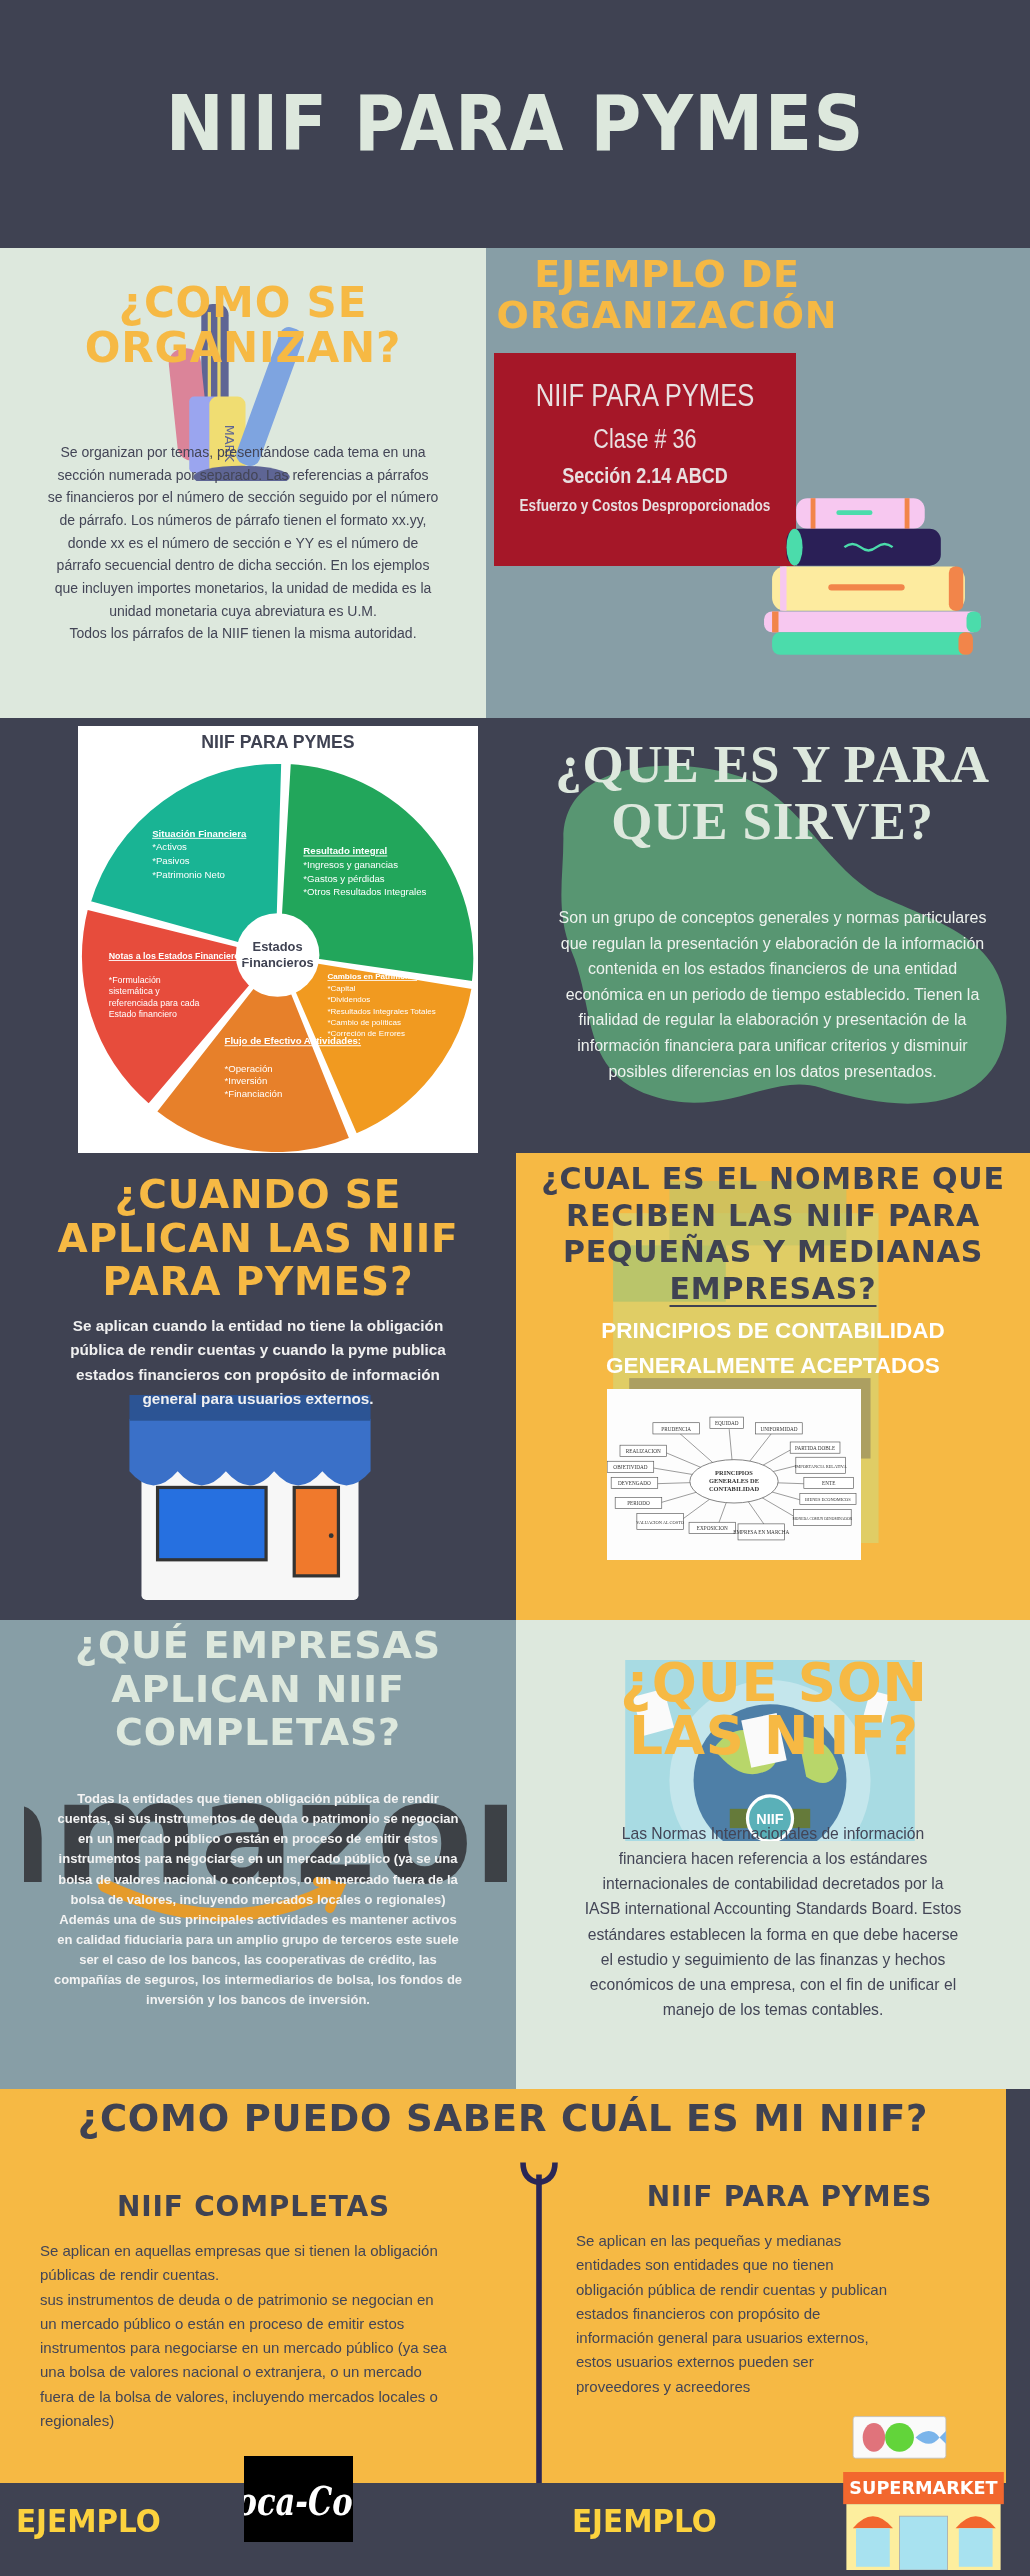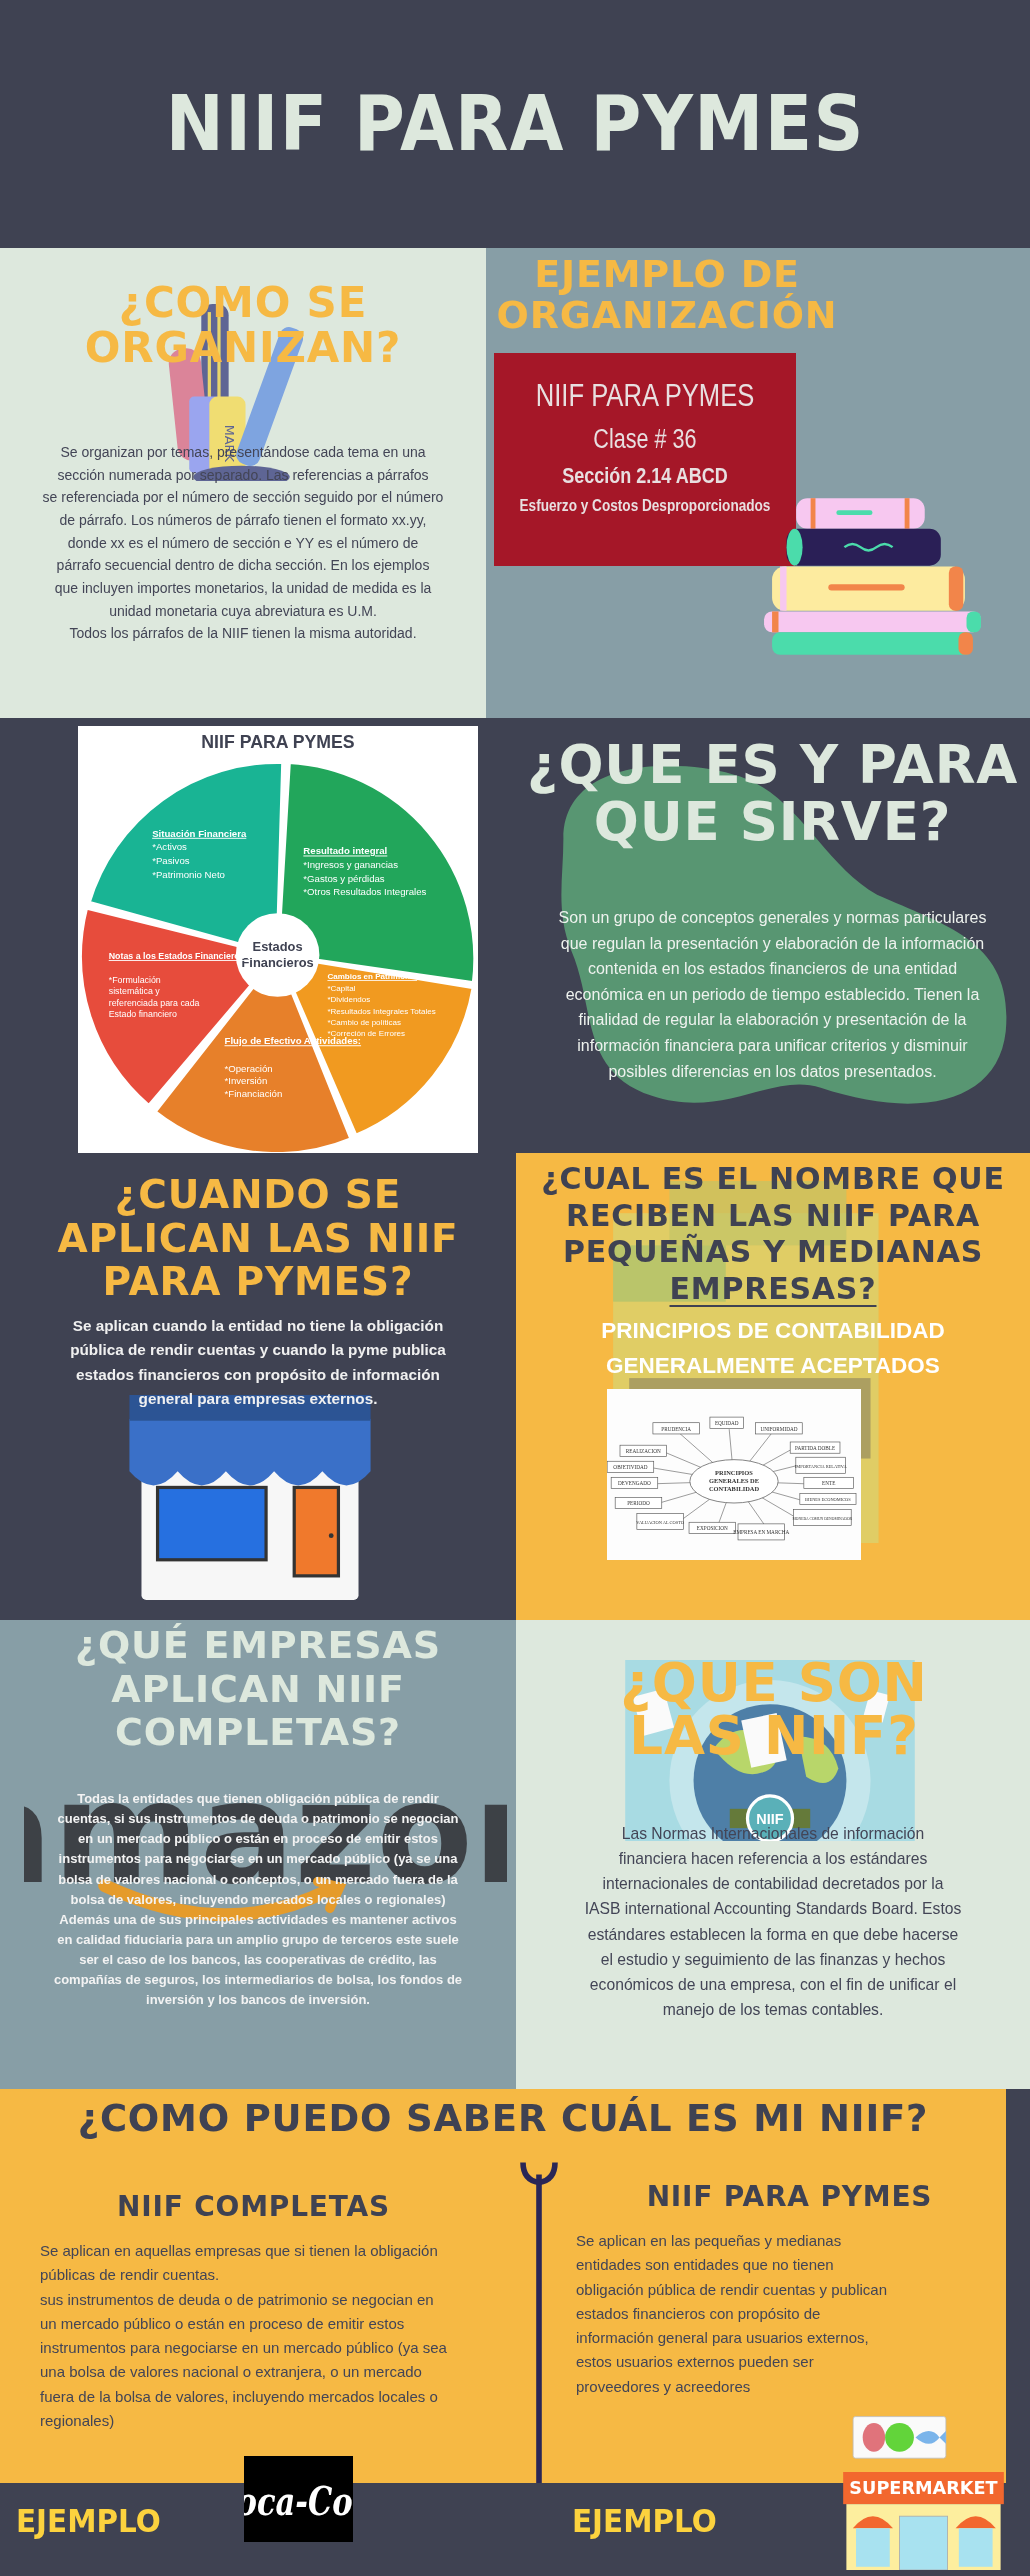--- a/index.html
+++ b/index.html
@@ -28,21 +28,21 @@
   #example-org .redcard .l3 { font-size:22.5px; margin-top:8px; transform:scaleX(0.8); font-weight:700; }
   #example-org .redcard .l4 { font-size:16px; margin-top:8px; transform:scaleX(0.85); font-weight:700; }
   #example-org .books { position:absolute; left:270px; top:246px; width:229px; height:161px; }
 
   
   #row2 { left:0; top:718px; width:1030px; height:435px; background:#3f4252; }
   #diagram-card { position:absolute; left:78px; top:8px; width:400px; height:427px; background:#ffffff; }
   #diagram-card .ctitle { position:absolute; left:0; right:0; top:6.4px; text-align:center; font-weight:700; color:#3f4252; font-size:17.7px; font-family:"Liberation Sans",sans-serif; }
   #diagram-card svg.wheel { position:absolute; left:0; top:32px; }
   #what-is .blob { position:absolute; left:531px; top:24px; width:483px; height:378px; }
-  #what-is h2 { position:absolute; left:523px; width:499px; top:17.7px; color:#dde8dd; font-size:53px; }
+  #what-is h2 { position:absolute; left:523px; width:499px; top:17.7px; color:#dde8dd; font-size:53px;font-family:Liberation Serif, serif; }
   #what-is p { position:absolute; left:535px; width:475px; top:187px; color:#eef2ee; font-size:16px; line-height:1.6; }
 
   
   #when { left:0; top:1153px; width:516px; height:468px; background:#3f4252; }
   #when h2 { position:absolute; left:32px; right:32px; top:20px; color:#f6b944; font-size:39px; line-height:1.12; }
   #when p { position:absolute; left:48px; right:48px; top:161px; color:#f0f0f0; font-size:15.3px; font-weight:700; line-height:1.6; }
   #when .store { position:absolute; left:129px; top:242px; width:242px; height:209px; }
 
   #name { left:516px; top:1153px; width:514px; height:468px; background:#f6b944; }
   #name .ghost { position:absolute; left:97px; top:28px; width:322px; height:362px; }
@@ -97,21 +97,21 @@
       <rect x="30" y="125" width="38" height="95" rx="6" fill="#9aa5ef"></rect>
       <rect x="55" y="125" width="45" height="105" rx="10" fill="#f0dd72"></rect>
       <rect x="115" y="35" width="30" height="180" rx="12" fill="#7ea4e0" transform="rotate(20 130 125)"></rect>
       <ellipse cx="95" cy="225" rx="60" ry="14" fill="#5e6594"></ellipse>
       <text x="74" y="160" font-size="16" fill="#5e6594" font-family="DejaVu Sans, sans-serif" transform="rotate(90 74 160)">MARK</text>
     </svg>
     <h2 class="h-display">¿COMO SE ORGANIZAN?</h2>
     <p class="body-text">
       <span>Se organizan por temas, presentándose cada tema en una</span><br>
       <span>sección numerada por separado. Las referencias a párrafos</span><br>
-      <span>se referenciada por el número de sección seguido por el número</span><br>
+      <span>se financieros por el número de sección seguido por el número</span><br>
       <span>de párrafo. Los números de párrafo tienen el formato xx.yy,</span><br>
       <span>donde xx es el número de sección e YY es el número de</span><br>
       <span>párrafo secuencial dentro de dicha sección. En los ejemplos</span><br>
       <span>que incluyen importes monetarios, la unidad de medida es la</span><br>
       <span>unidad monetaria cuya abreviatura es U.M.</span><br>
       <span>Todos los párrafos de la NIIF tienen la misma autoridad.</span>
     </p>
   </section>
 
   <section class="sec" id="example-org">
@@ -221,21 +221,21 @@
       <path d="M0,30 L300,30 L300,95 q-30,35 -60,0 q-30,35 -60,0 q-30,35 -60,0 q-30,35 -60,0 q-30,35 -60,0 Z" fill="#3a70c8"></path>
       <rect x="0" y="0" width="300" height="32" fill="#2c5494"></rect>
       <rect x="35" y="115" width="135" height="90" fill="#2670e0" stroke="#333" stroke-width="4"></rect>
       <rect x="205" y="115" width="55" height="110" fill="#f0792c" stroke="#333" stroke-width="4"></rect>
       <circle cx="251" cy="175" r="3" fill="#333"></circle>
     </svg>
     <p class="body-text">
       <span>Se aplican cuando la entidad no tiene la obligación</span><br>
       <span>pública de rendir cuentas y cuando la pyme publica</span><br>
       <span>estados financieros con propósito de información</span><br>
-      <span>general para empresas externos.</span>
+      <span>general para usuarios externos.</span>
     </p>
   </section>
 
   <section class="sec" id="name">
     <svg class="ghost" viewBox="0 0 400 450">
       <rect x="0" y="40" width="330" height="410" fill="#dcd06b" opacity="0.85"></rect>
       <rect x="70" y="0" width="220" height="80" fill="#c2c466" opacity="0.7"></rect>
       <rect x="0" y="80" width="140" height="70" fill="#a9c26c" opacity="0.7"></rect>
       <rect x="20" y="245" width="300" height="100" fill="#9f9360" opacity="0.8"></rect>
     </svg>

